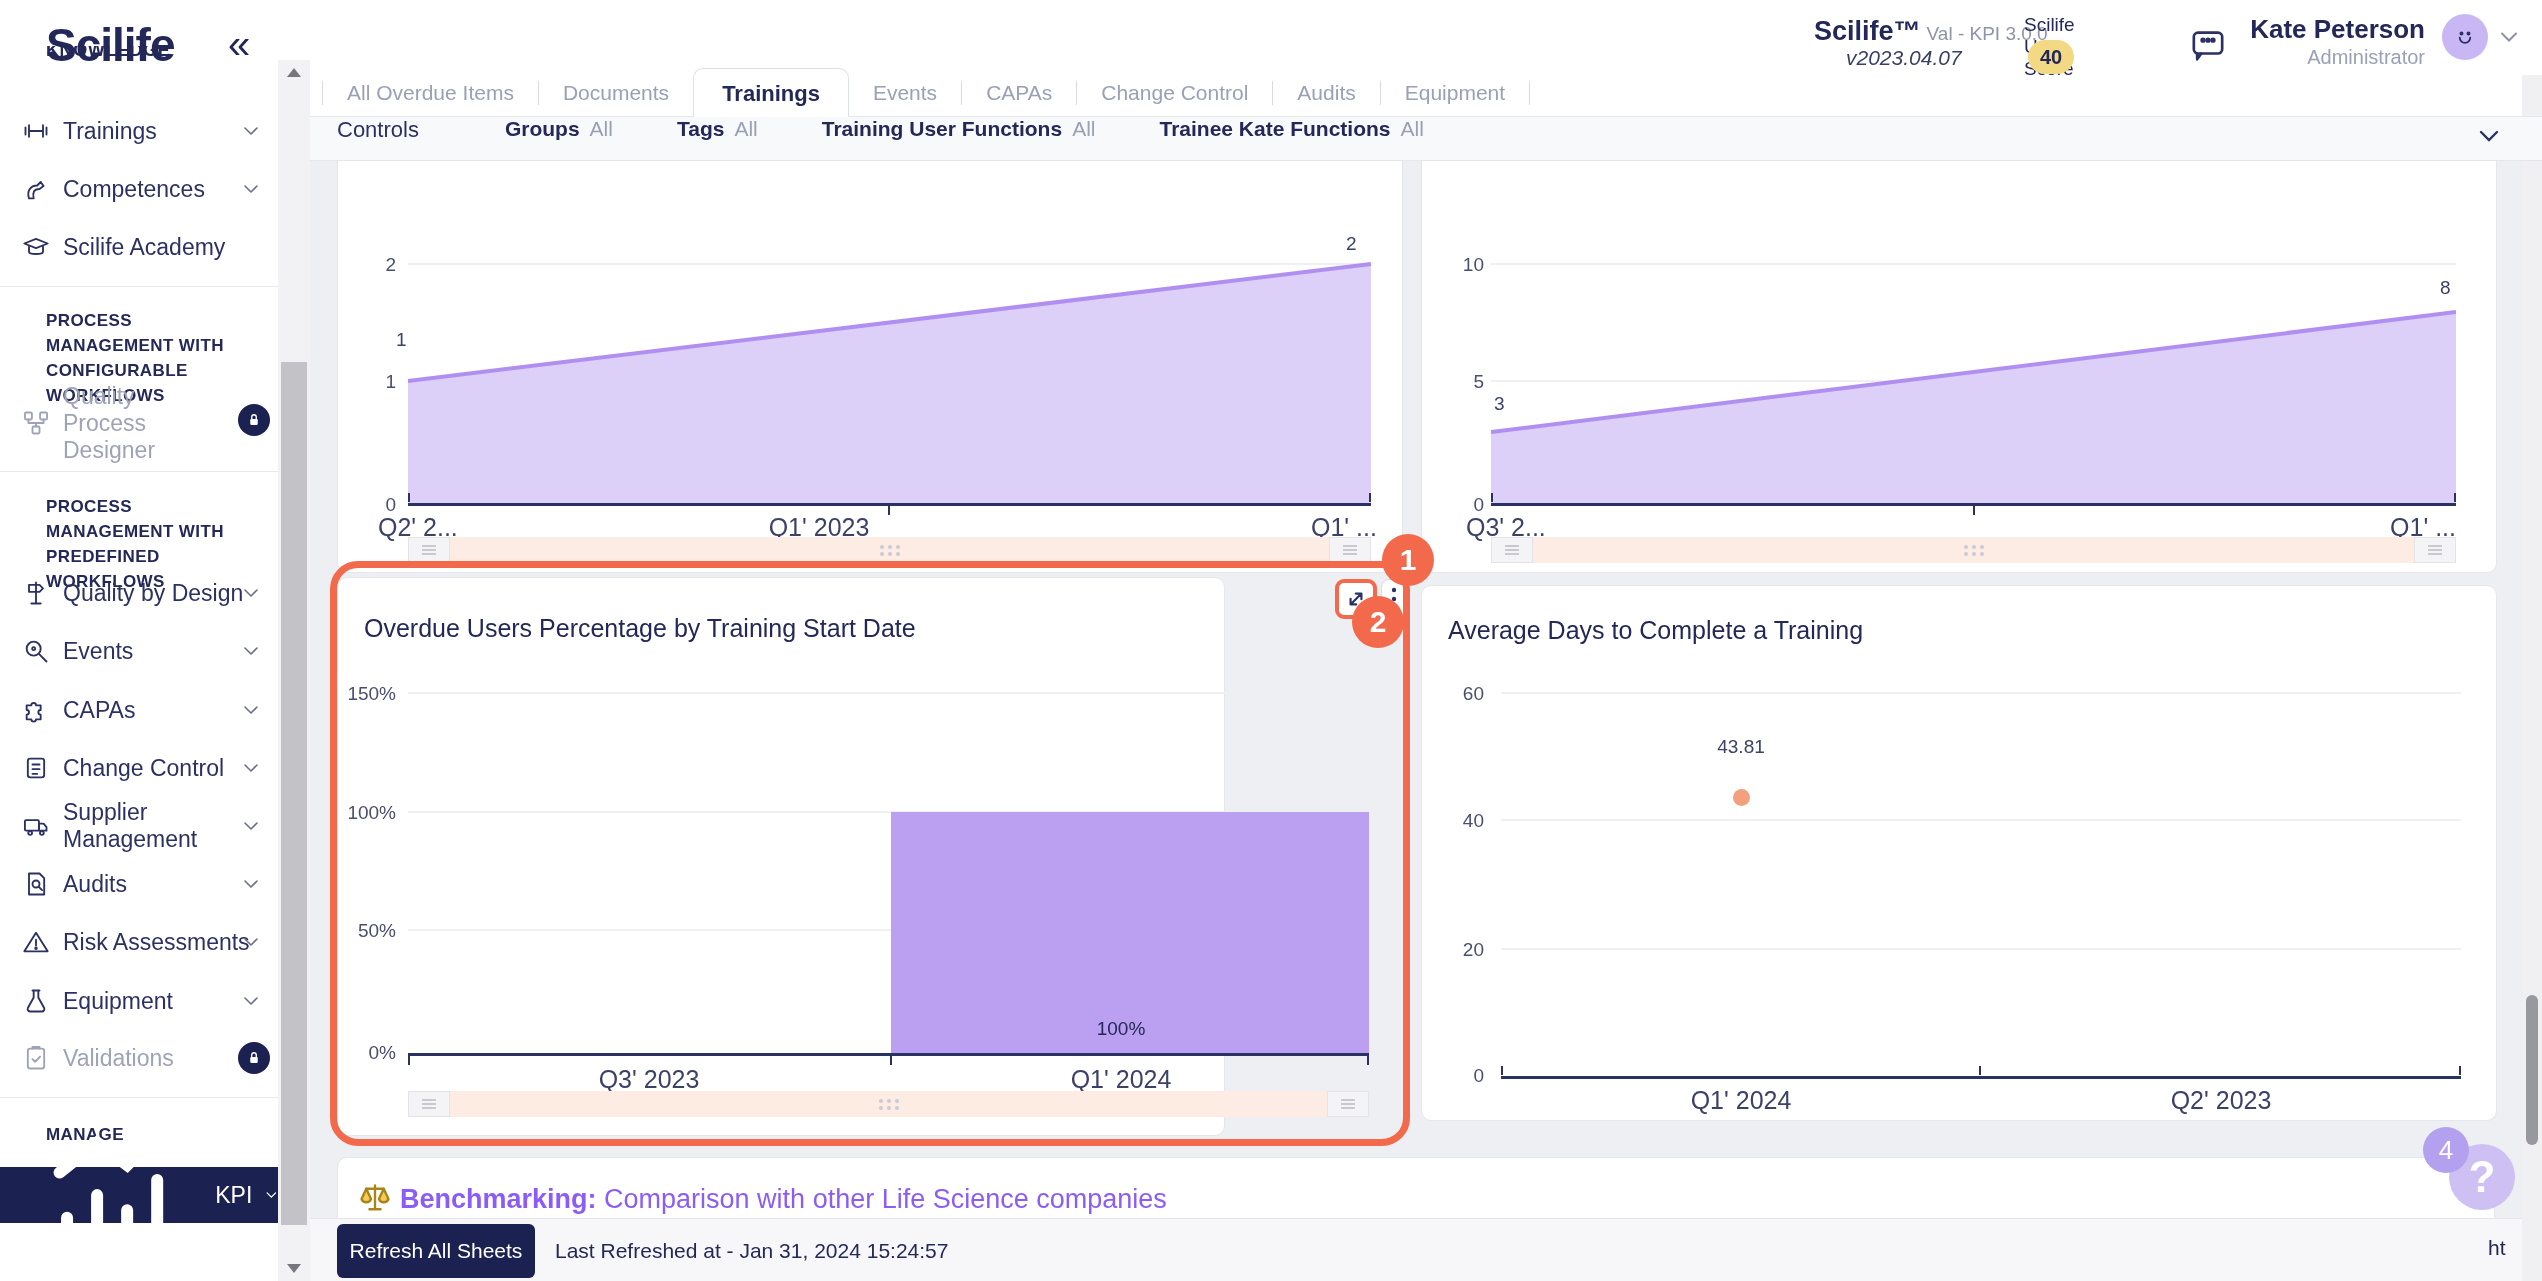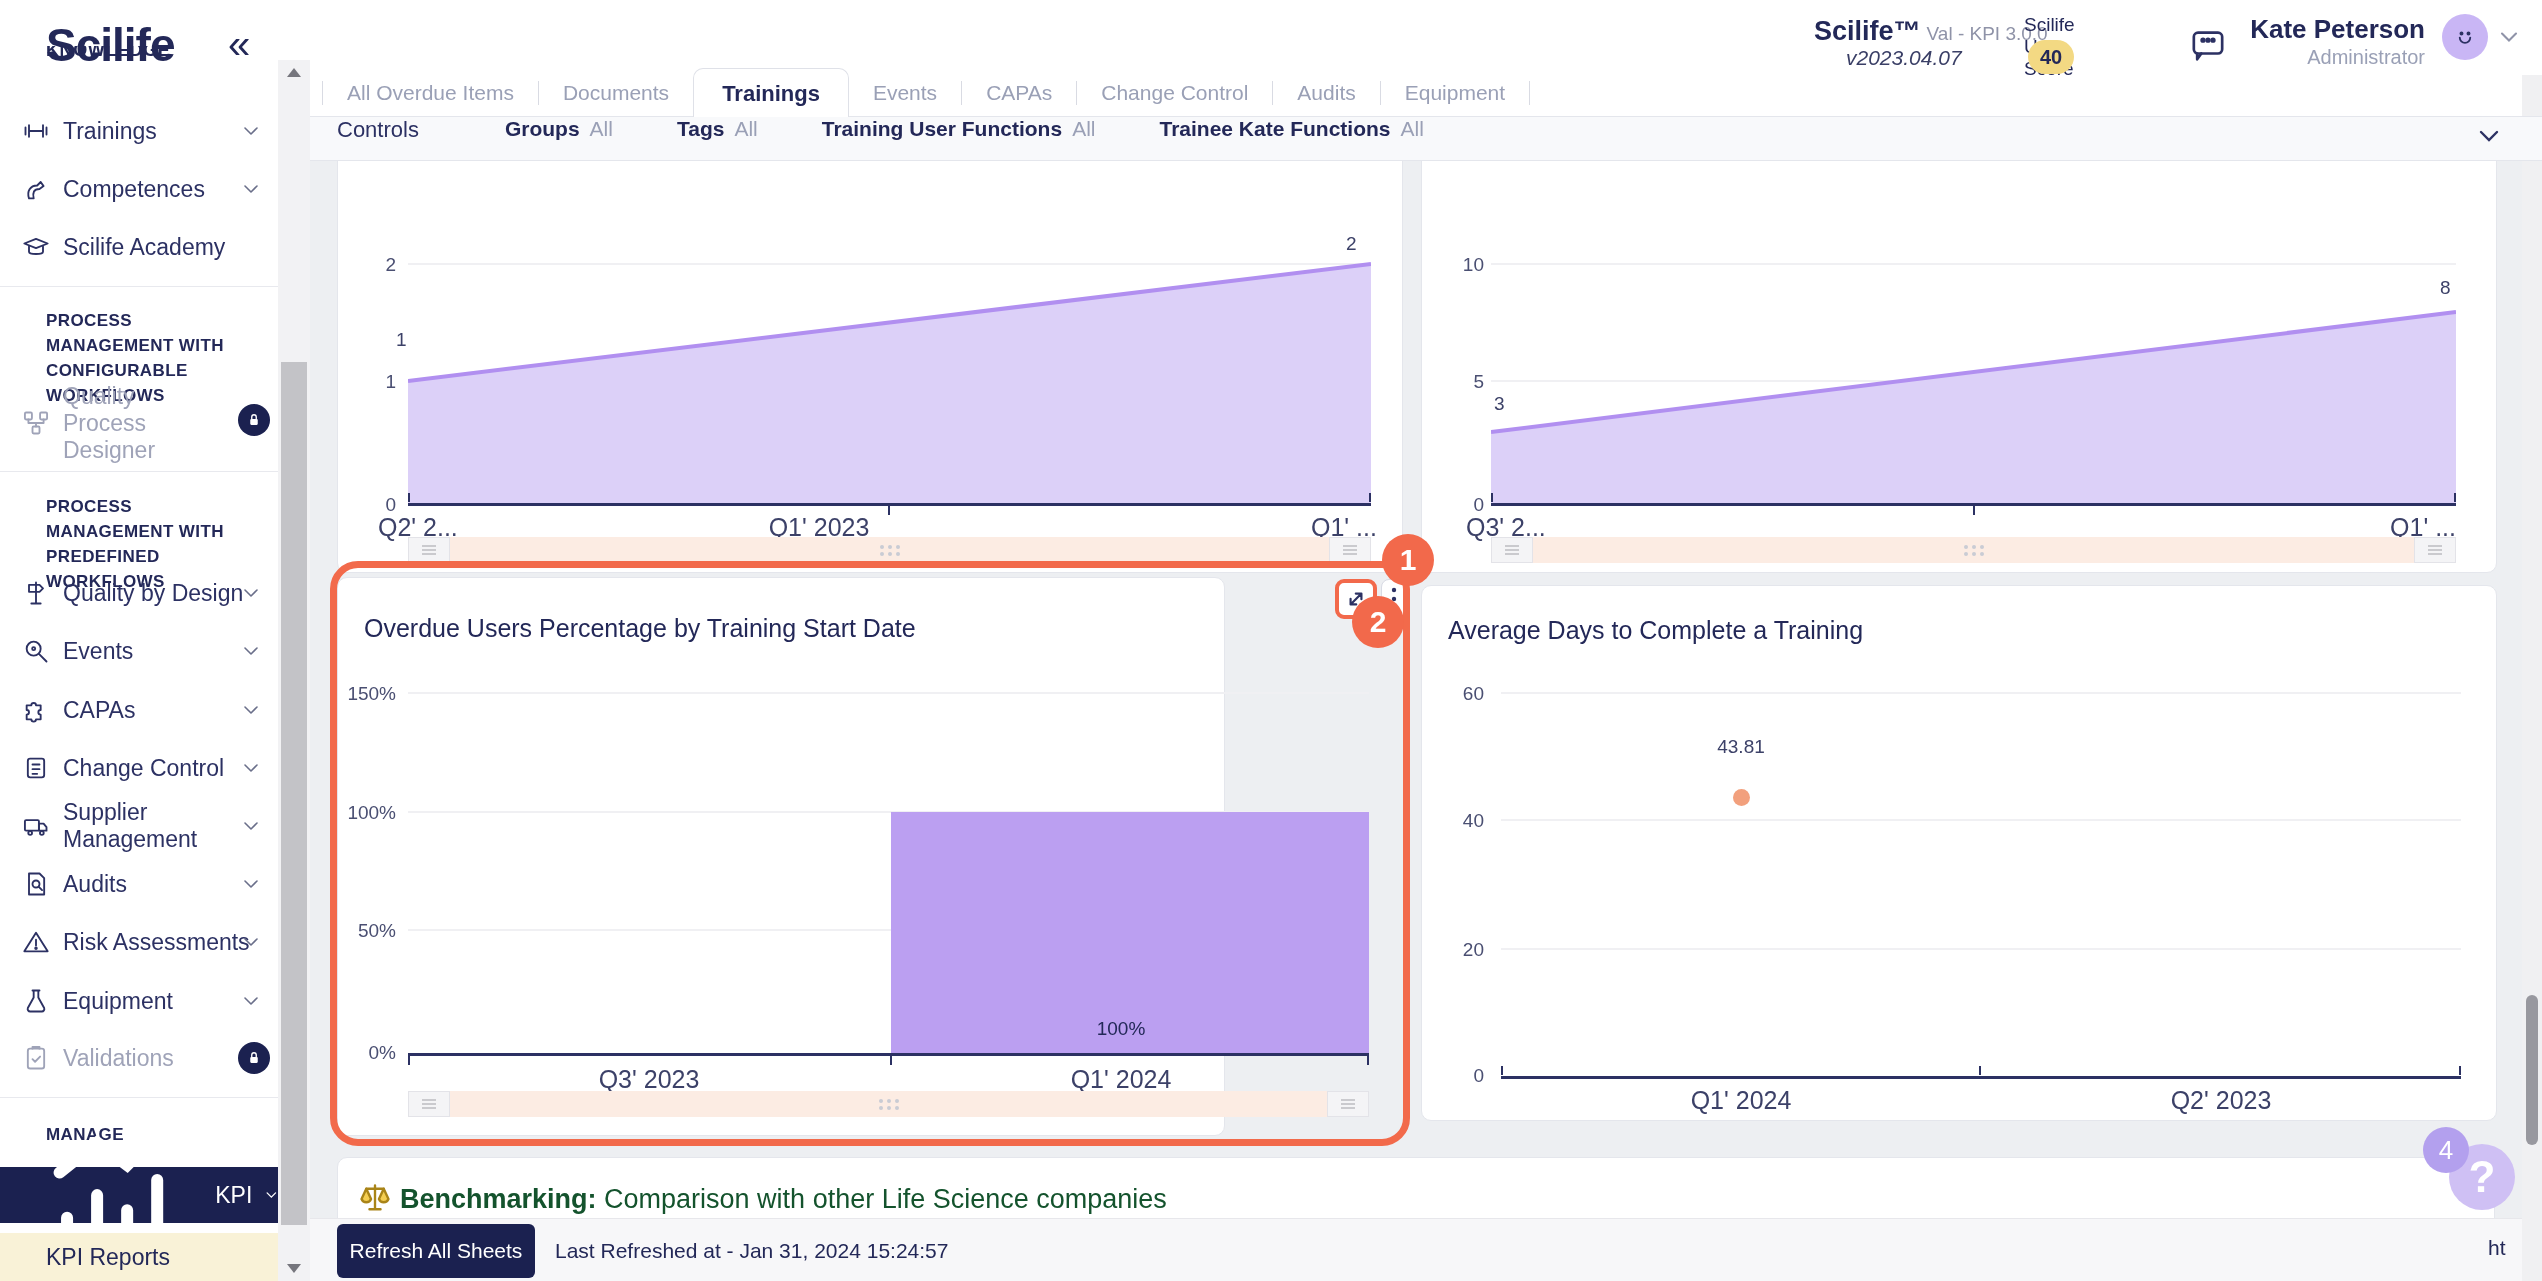--- a/index.html
+++ b/index.html
@@ -66,21 +66,21 @@
   .grip{width:14px;height:2px;background:#cacace;box-shadow:0 4px 0 #cacace,0 -4px 0 #cacace;}
   .dots6{position:absolute;width:4px;height:4px;border-radius:50%;background:#c9ccd4;box-shadow:8px 0 0 #c9ccd4,16px 0 0 #c9ccd4,0 7px 0 #c9ccd4,8px 7px 0 #c9ccd4,16px 7px 0 #c9ccd4;}
   .bar{position:absolute;background:#bb9ff1;}
   .dot{position:absolute;width:17px;height:17px;border-radius:50%;background:#f2a07d;}
   
   .ring{position:absolute;left:330px;top:561px;width:1080px;height:585px;border:7px solid #f26a4b;border-radius:28px;z-index:3;pointer-events:none;}
   .stepb{position:absolute;width:52px;height:52px;border-radius:50%;background:#f2694b;color:#fff;font-size:30px;font-weight:bold;display:flex;align-items:center;justify-content:center;z-index:4;}
   .expand-btn{position:absolute;width:42px;height:40px;background:#fff;border:4px solid #f2694b;border-radius:9px;display:flex;align-items:center;justify-content:center;cursor:pointer;z-index:3;}
   .kebab-btn{position:absolute;width:26px;height:40px;background:#fff;border:1px solid #d9dbe4;border-radius:8px;display:flex;align-items:center;justify-content:center;cursor:pointer;z-index:3;}
   
-  .bench-title{position:absolute;left:62px;top:26px;font-size:27px;color:#14532d;white-space:nowrap;}
+  .bench-title{position:absolute;left:62px;top:26px;font-size:27px;color:#8b5cf6;white-space:nowrap;}
   .bench-title .bb{font-weight:bold;}
   .footer{position:absolute;left:310px;top:1218px;width:2232px;height:63px;background:#f7f7f9;border-top:1px solid #e7e7eb;z-index:4;text-align:center;}
   .refresh{position:absolute;left:27px;top:5px;width:198px;height:54px;background:#1b2150;border-radius:6px;color:#fff;font-size:21px;display:flex;align-items:center;justify-content:center;cursor:pointer;}
   .lastref{position:absolute;left:245px;top:0;height:63px;line-height:63px;font-size:21px;color:#232858;}
   .fragment{position:absolute;left:2178px;top:17px;font-size:21px;color:#232858;}
   .help-badge{position:absolute;left:2423px;top:1127px;width:46px;height:46px;border-radius:50%;background:#b3a0ee;color:#fff;font-size:26px;display:flex;align-items:center;justify-content:center;z-index:6;}
   .help-btn{position:absolute;left:2449px;top:1144px;width:66px;height:66px;border-radius:50%;background:#cfc0f4;color:#fff;font-size:44px;font-weight:bold;display:flex;align-items:center;justify-content:center;z-index:5;cursor:pointer;}
   .gutter{position:absolute;left:2522px;top:75px;width:20px;height:1206px;background:#f0f0f2;z-index:4;}
   .gthumb{position:absolute;left:4px;top:920px;width:12px;height:150px;background:#98989f;border-radius:6px;}
   svg.sline{fill:none;stroke:#2c3163;stroke-width:1.6;stroke-linecap:round;stroke-linejoin:round;}
@@ -246,23 +246,20 @@
     <div class="sec-label" style="top:1122px">MANAGE</div>
 
     <div class="kpi-row">
       <svg class="nico" viewBox="0 0 24 24" fill="none" stroke="#fff" stroke-width="1.6" stroke-linecap="round">
           <path d="M4 20h16M6 20v-5M10 20v-8M14 20v-6M18 20v-10M5 9l5-4 4 3 5-5"></path>
         </svg>
       <span>KPI</span>
       <svg class="chev" width="18" height="12" viewBox="0 0 18 12" fill="none" stroke="#fff" stroke-width="1.8" stroke-linecap="round">
           <path d="M3 3l6 6 6-6"></path>
         </svg>
-    </div>
-    <div class="kpirep-row">
-      <span>KPI Reports</span>
     </div>
   </div>
 
   <div class="side-scroll">
     <div class="tri-up"></div>
     <div class="side-thumb"></div>
     <div class="tri-dn"></div>
   </div>
 
   <div class="hdr abs">

